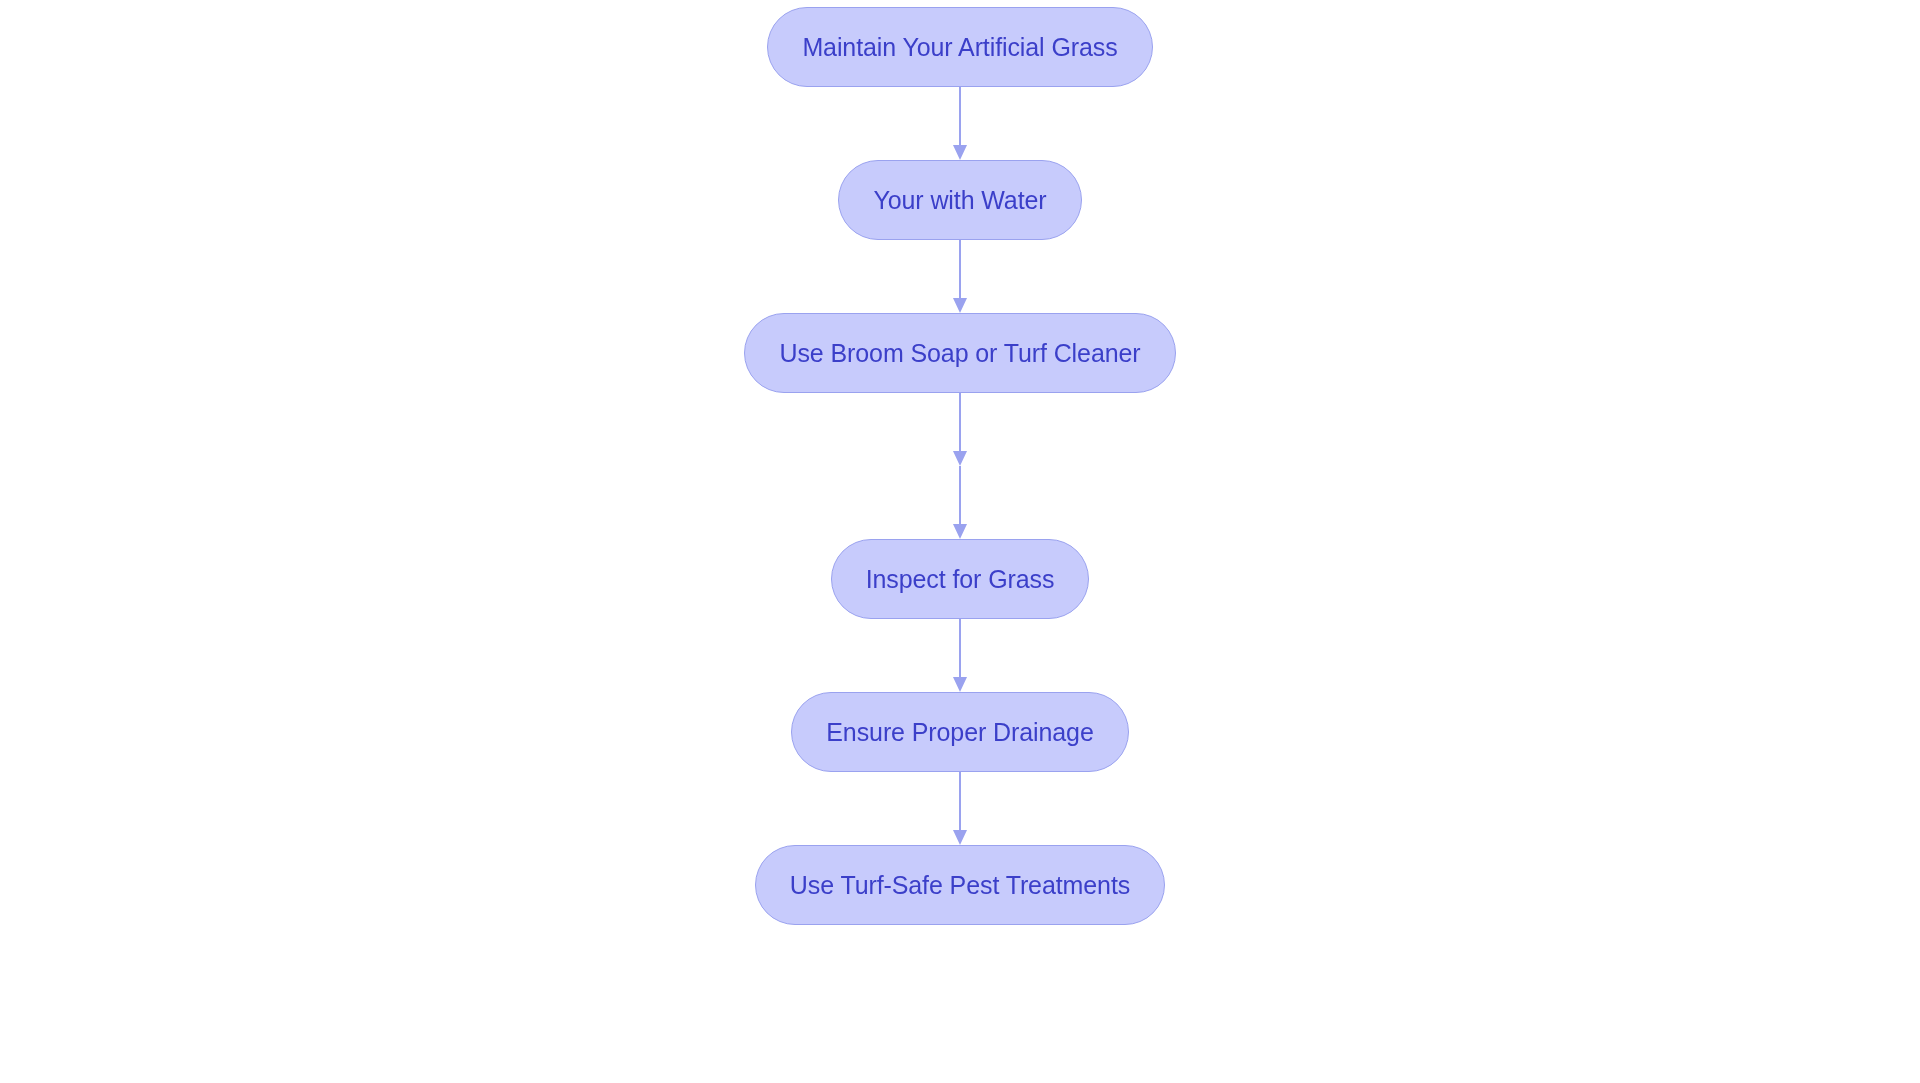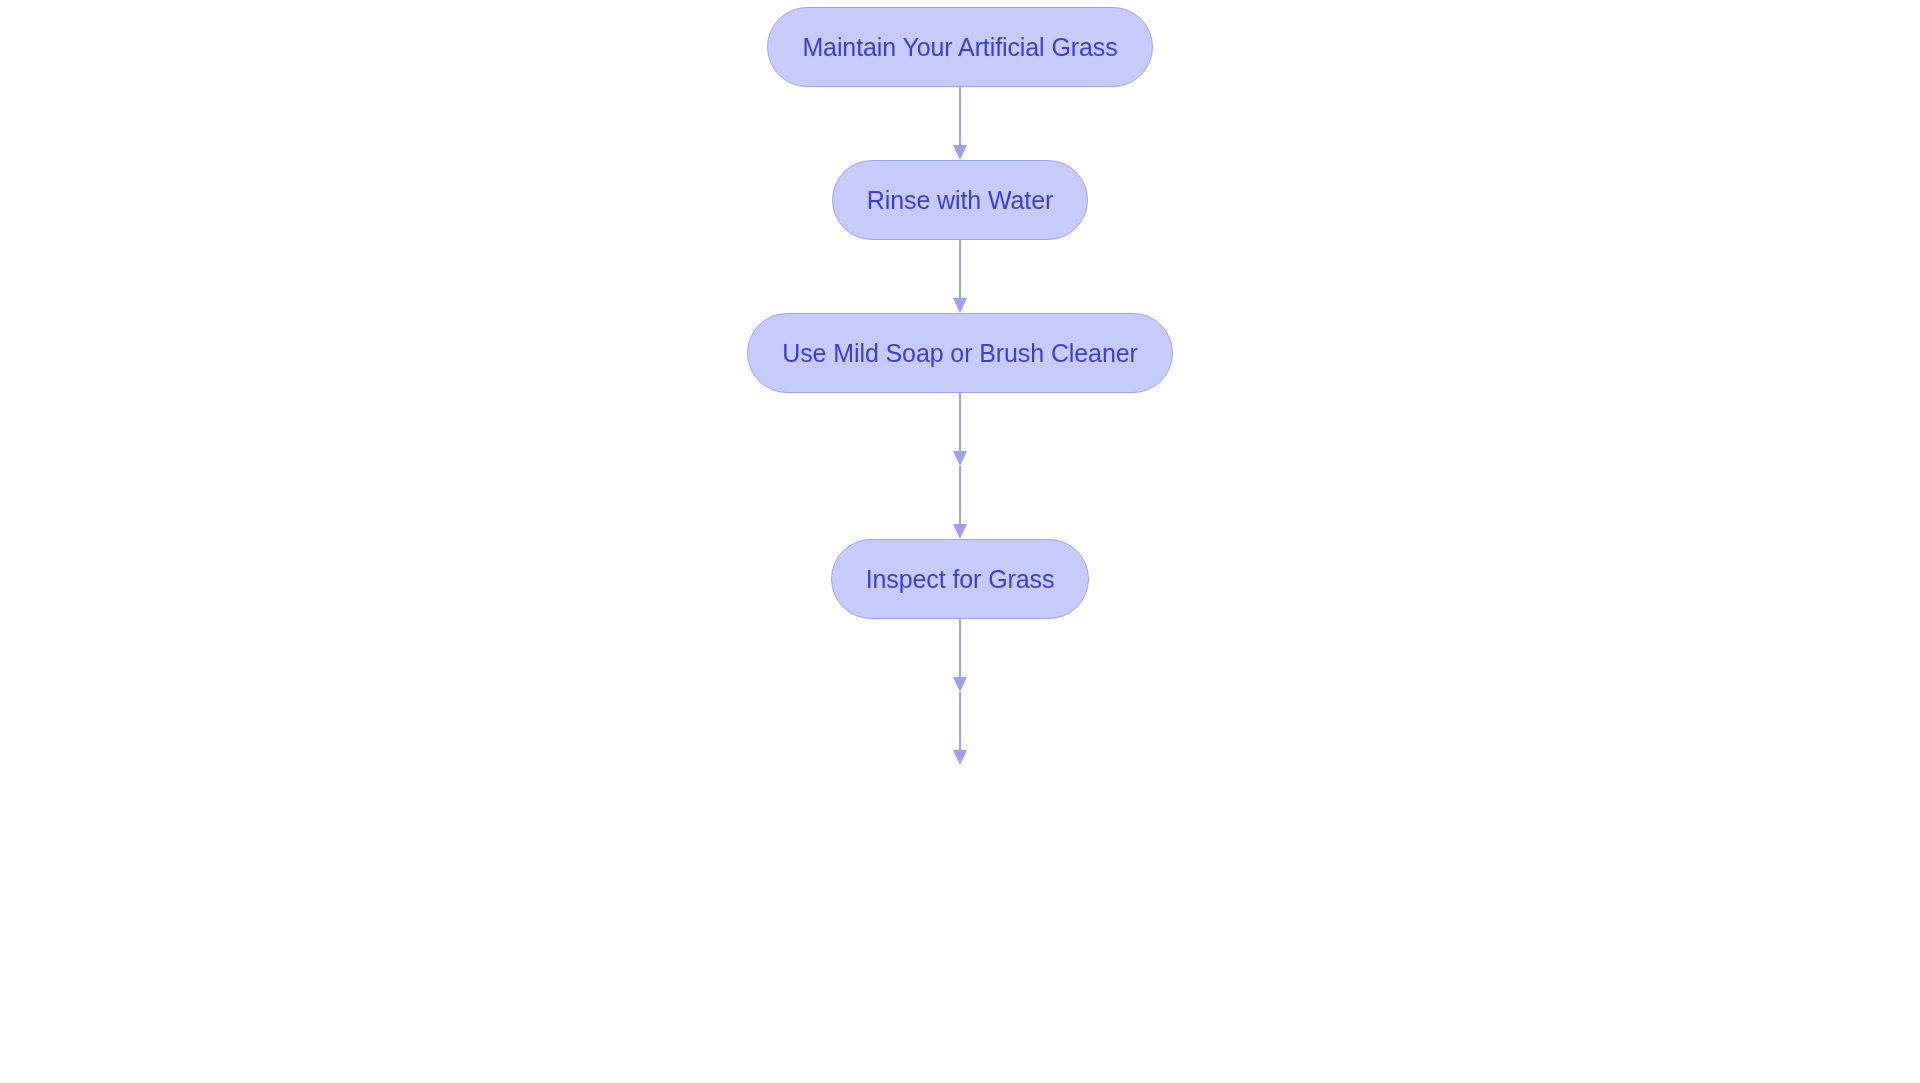--- a/index.html
+++ b/index.html
@@ -95,30 +95,30 @@
     <div class="node">
       <span class="node-label">Maintain Your Artificial Grass</span>
     </div>
 
     <div class="connector">
       <div class="conn-line"></div>
       <div class="conn-head"></div>
     </div>
 
     <div class="node">
-      <span class="node-label">Rinse with Water</span>
+      <span class="node-label">Your with Water</span>
     </div>
 
     <div class="connector">
       <div class="conn-line"></div>
       <div class="conn-head"></div>
     </div>
 
     <div class="node">
-      <span class="node-label">Use Mild Soap or Brush Cleaner</span>
+      <span class="node-label">Use Broom Soap or Turf Cleaner</span>
     </div>
 
     <div class="connector">
       <div class="conn-line"></div>
       <div class="conn-head"></div>
     </div>
 
 
     <div class="connector">
       <div class="conn-line"></div>
@@ -127,21 +127,27 @@
 
     <div class="node">
       <span class="node-label">Inspect for Grass</span>
     </div>
 
     <div class="connector">
       <div class="conn-line"></div>
       <div class="conn-head"></div>
     </div>
 
+    <div class="node">
+      <span class="node-label">Ensure Proper Drainage</span>
+    </div>
 
     <div class="connector">
       <div class="conn-line"></div>
       <div class="conn-head"></div>
     </div>
 
+    <div class="node">
+      <span class="node-label">Use Turf-Safe Pest Treatments</span>
+    </div>
 
   </div>
 </div>
 
 </body></html>

